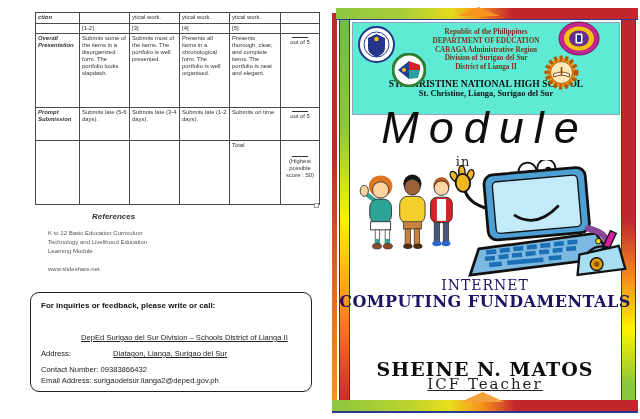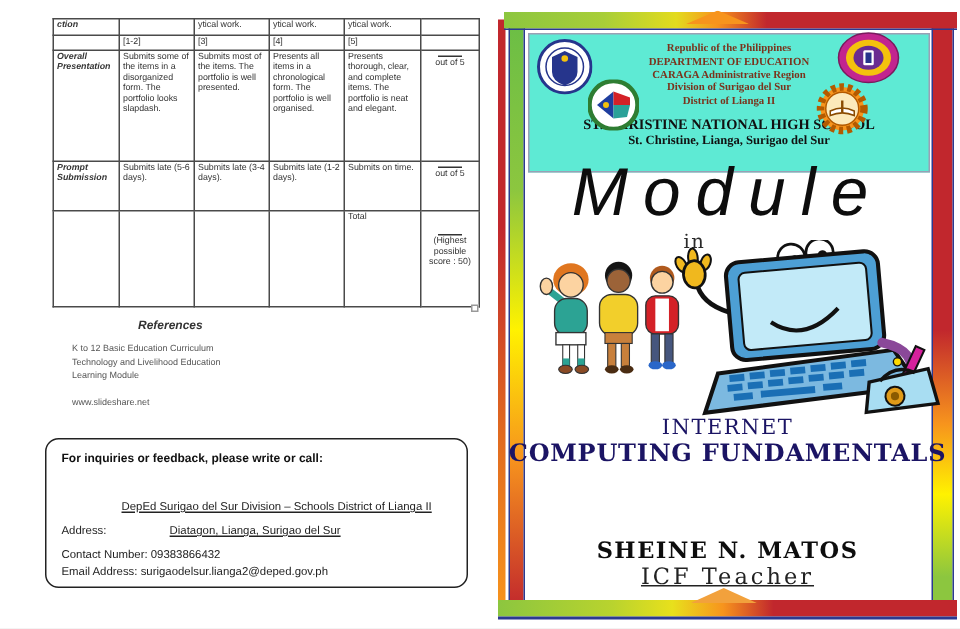--- a/index.html
+++ b/index.html
@@ -68,21 +68,21 @@
   .module-in{position:absolute;left:0;top:146px;width:100%;text-align:center;z-index:5;
     font-family:"DejaVu Serif",serif;font-size:13px;letter-spacing:1px;color:#2a2a2a;transform:translateX(-22px);}
 
   .illustration{position:absolute;left:6px;top:152px;width:294px;height:118px;z-index:5;}
 
   .cover-title1{position:absolute;left:0;top:269px;width:100%;text-align:center;z-index:5;
     font-family:"DejaVu Serif",serif;font-weight:normal;font-size:14px;letter-spacing:1px;color:#1B1464;}
   .cover-title2{position:absolute;left:0;top:284px;width:100%;text-align:center;z-index:5;
     font-family:"DejaVu Serif",serif;font-weight:bold;font-size:16px;letter-spacing:.5px;color:#1B1464;}
   .author{position:absolute;left:0;top:350px;width:100%;text-align:center;z-index:5;
-    font-family:"DejaVu Serif",serif;font-weight:bold;font-size:15px;letter-spacing:1px;color:#0d0d0d;}
+    font-family:"DejaVu Serif",serif;font-weight:bold;font-size:19px;letter-spacing:1px;color:#0d0d0d;}
   .author-role{position:absolute;left:0;top:367px;width:100%;text-align:center;z-index:5;
     font-family:"DejaVu Serif",serif;font-size:15px;letter-spacing:2px;color:#222;text-decoration:underline;}
 </style>
 </head>
 <body>
 
 <div class="canvas">
 
   <div class="left-page">
 

